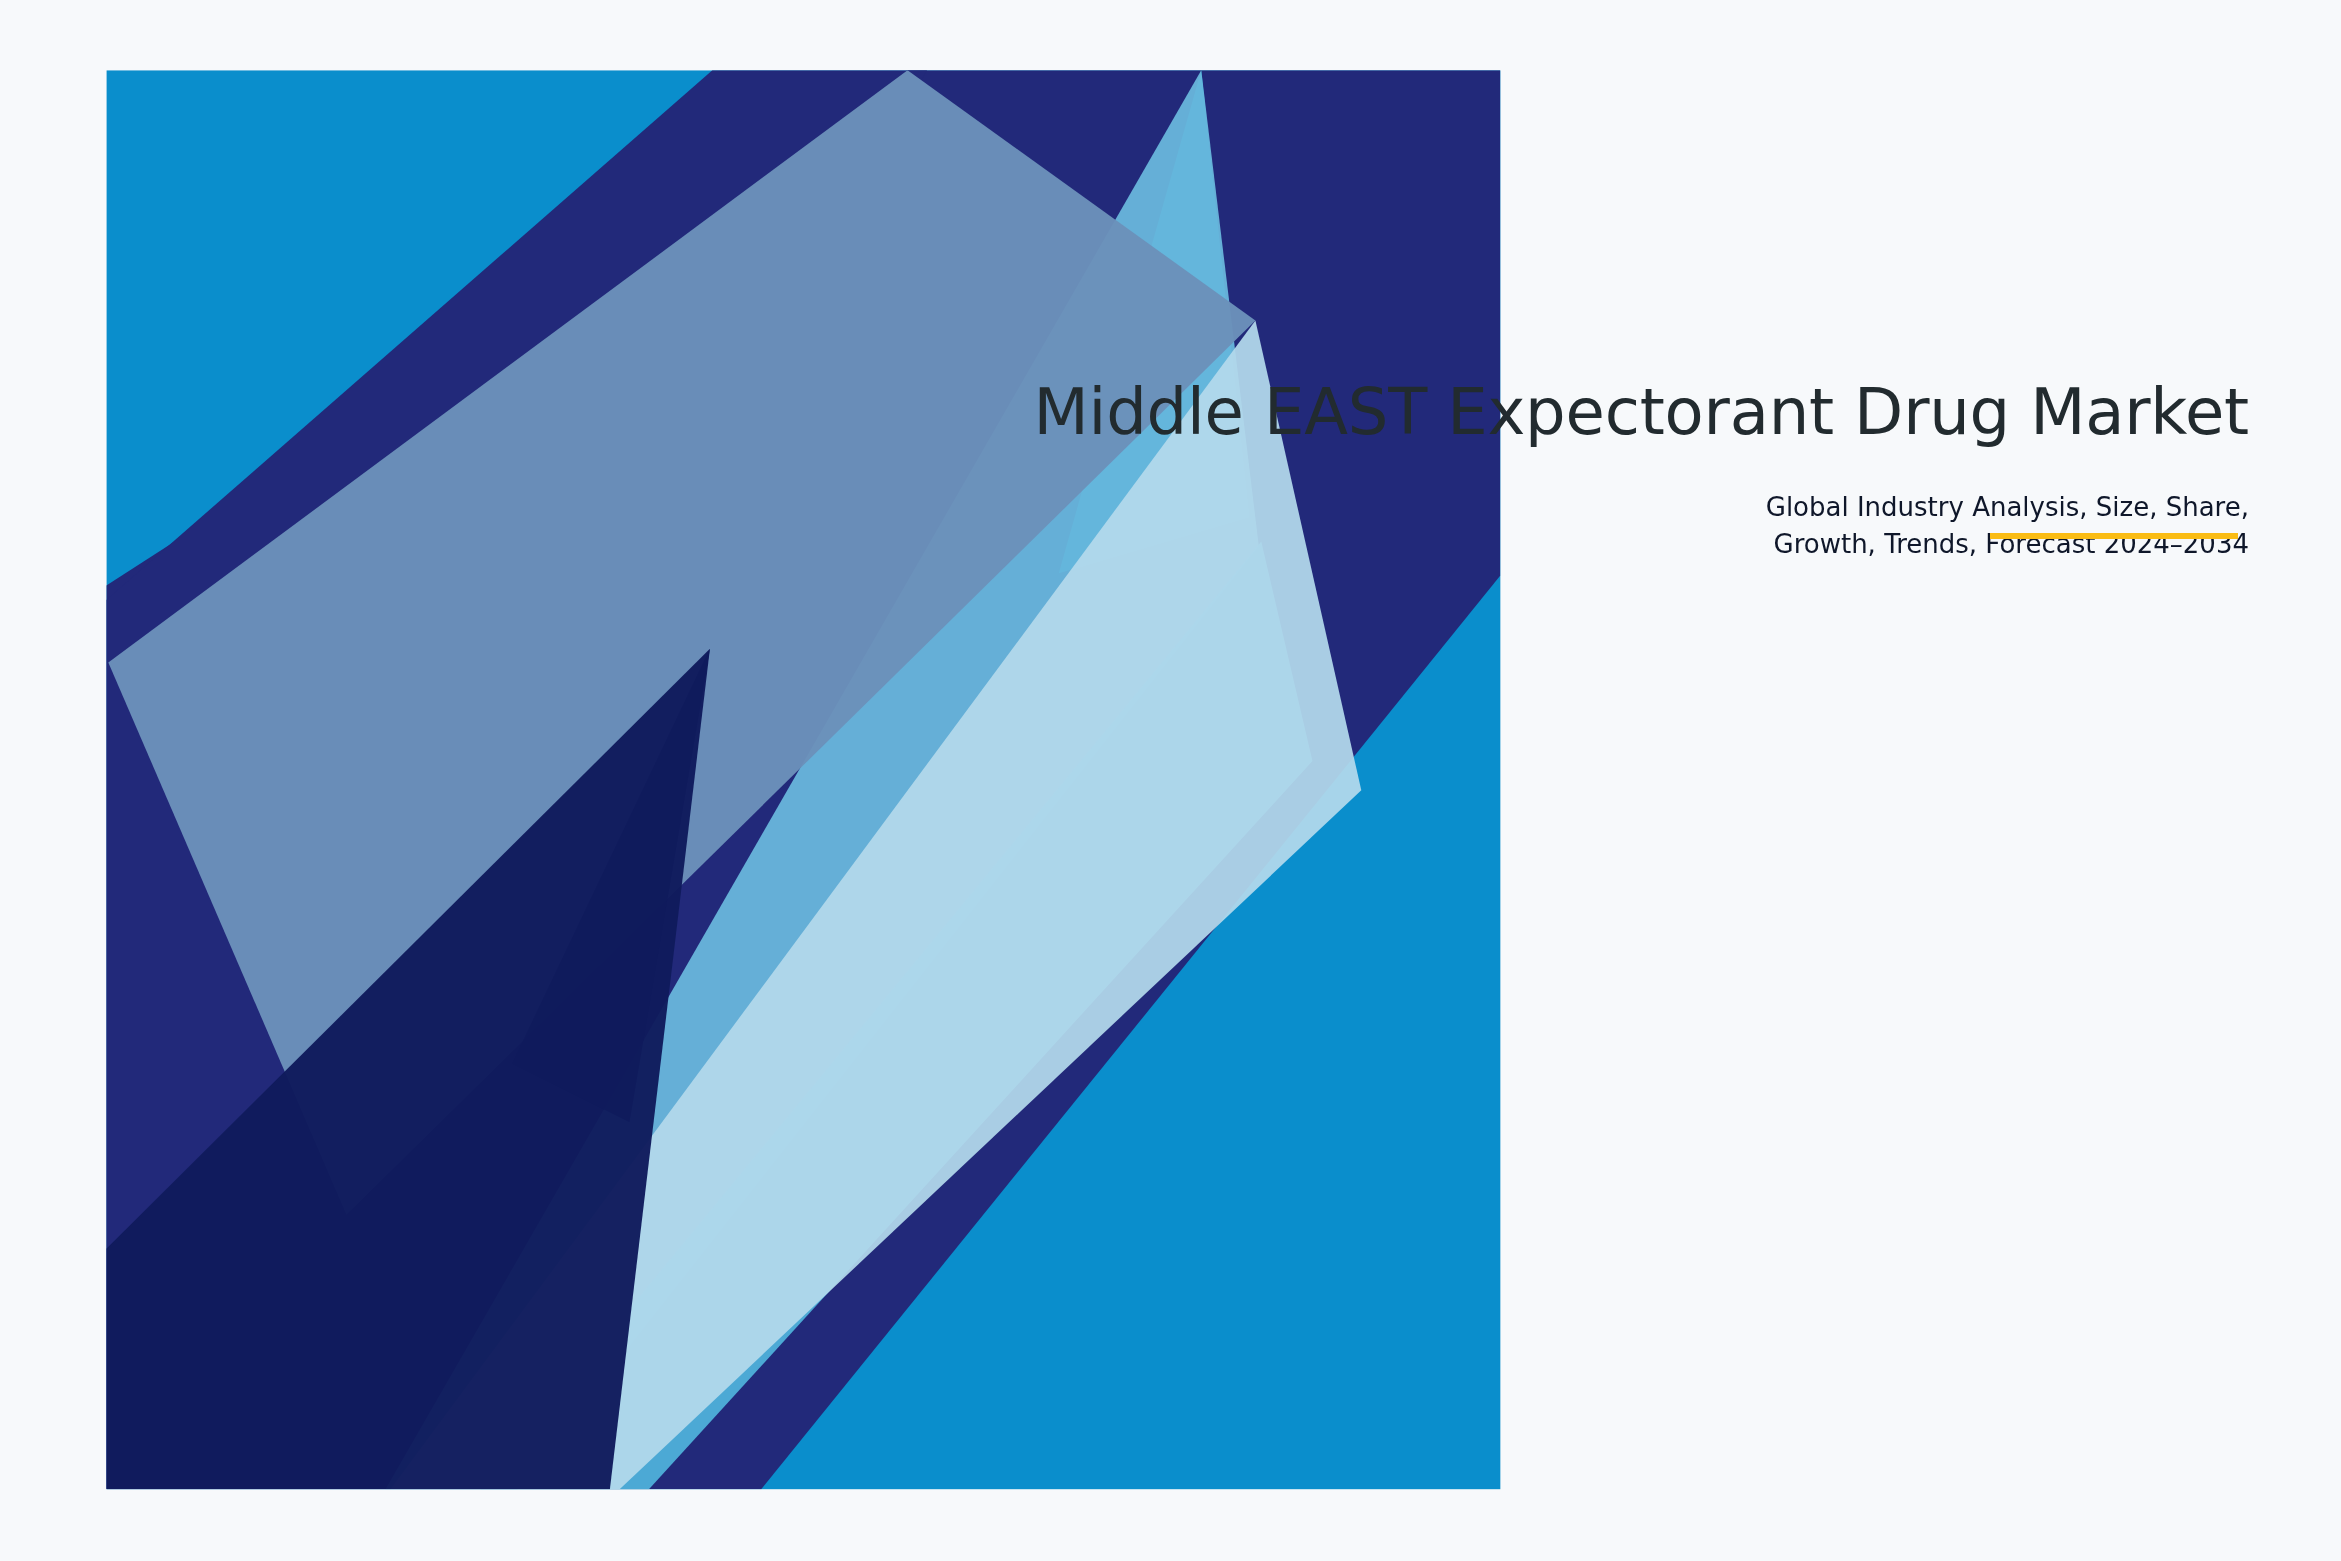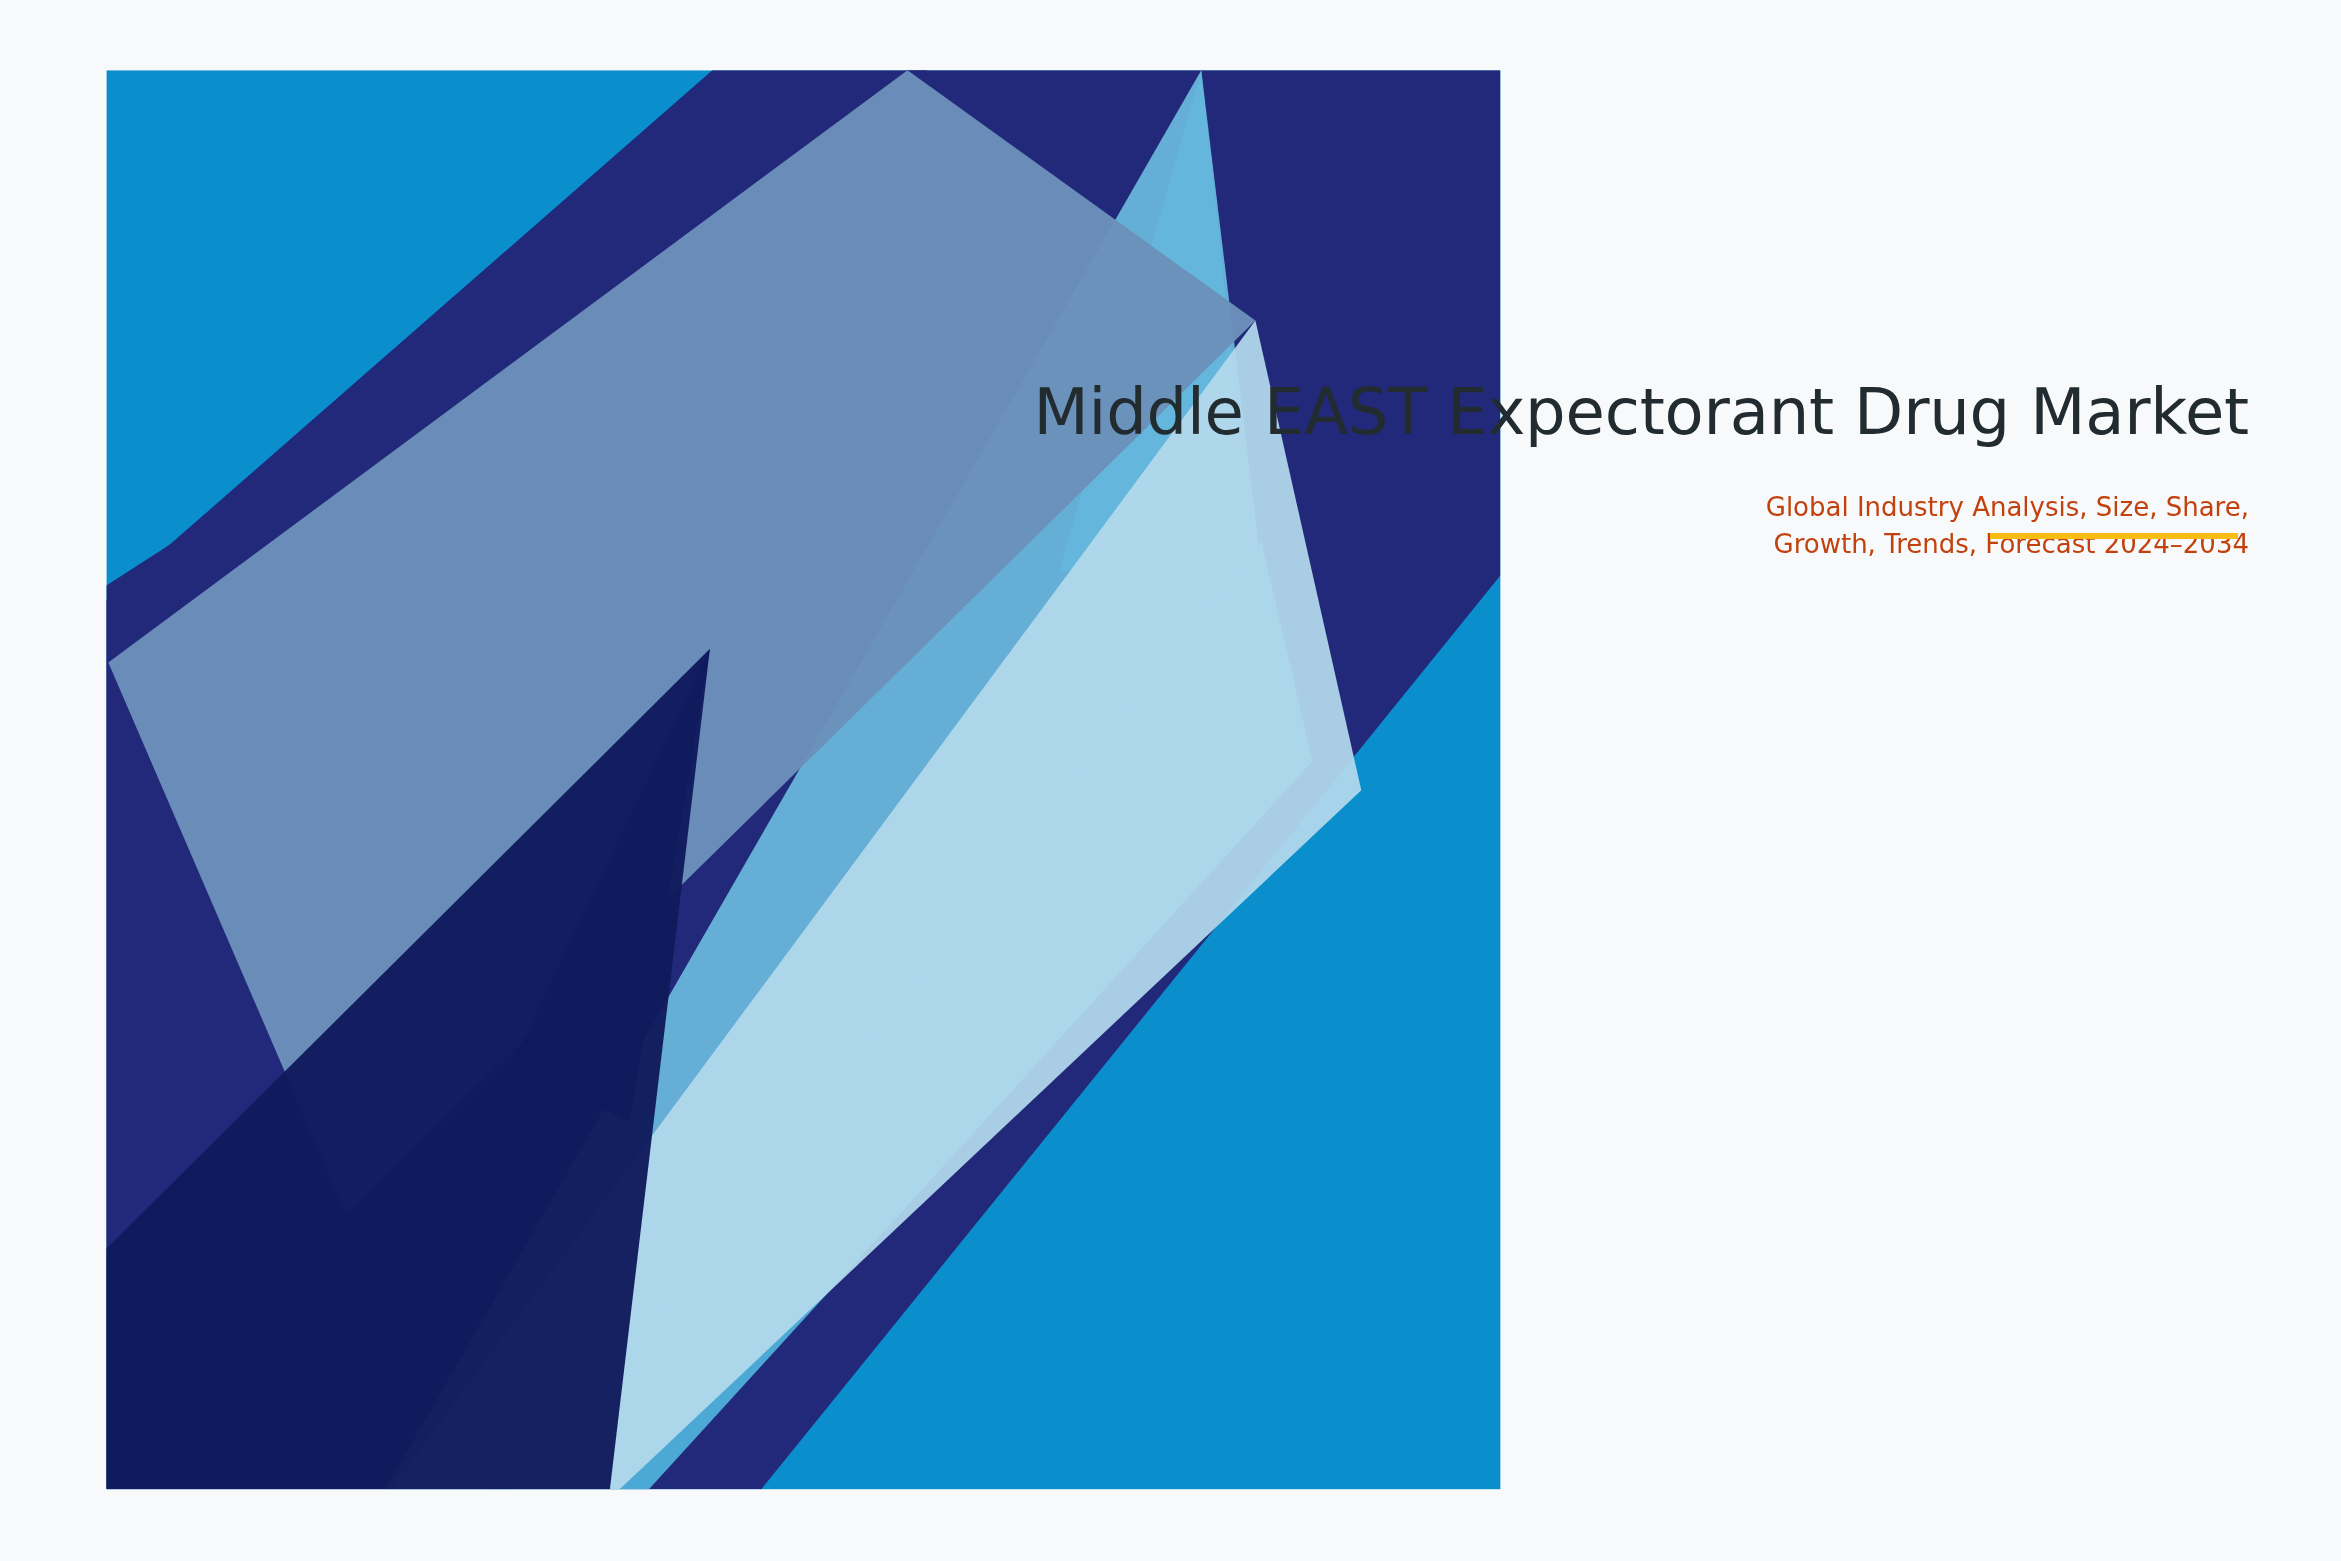--- a/index.html
+++ b/index.html
@@ -102,18 +102,18 @@
       <polygon points="1455,1330 1290,2300 1050,2180" fill="#0f1b5c" opacity="0.9"></polygon>
 
     </g>
   </svg>
 
   <div id="text-block">
     <div id="title-wrap">
       <div class="accent" id="accent-bar" style="background: rgb(250, 188, 20);"></div>
       <span class="title-line first" style="color: rgb(34, 43, 47);">Middle EAST Expectorant Drug Market</span>
     </div>
-    <div id="subtitle" style="color: #c2410c; margin-top: 35px;">Global Industry Analysis, Size, Share,
+    <div id="subtitle" style="color: #0f172a; margin-top: 35px;">Global Industry Analysis, Size, Share,
 Growth, Trends, Forecast 2024–2034</div>
   </div>
 
 </div>
 
 
 </body></html>

